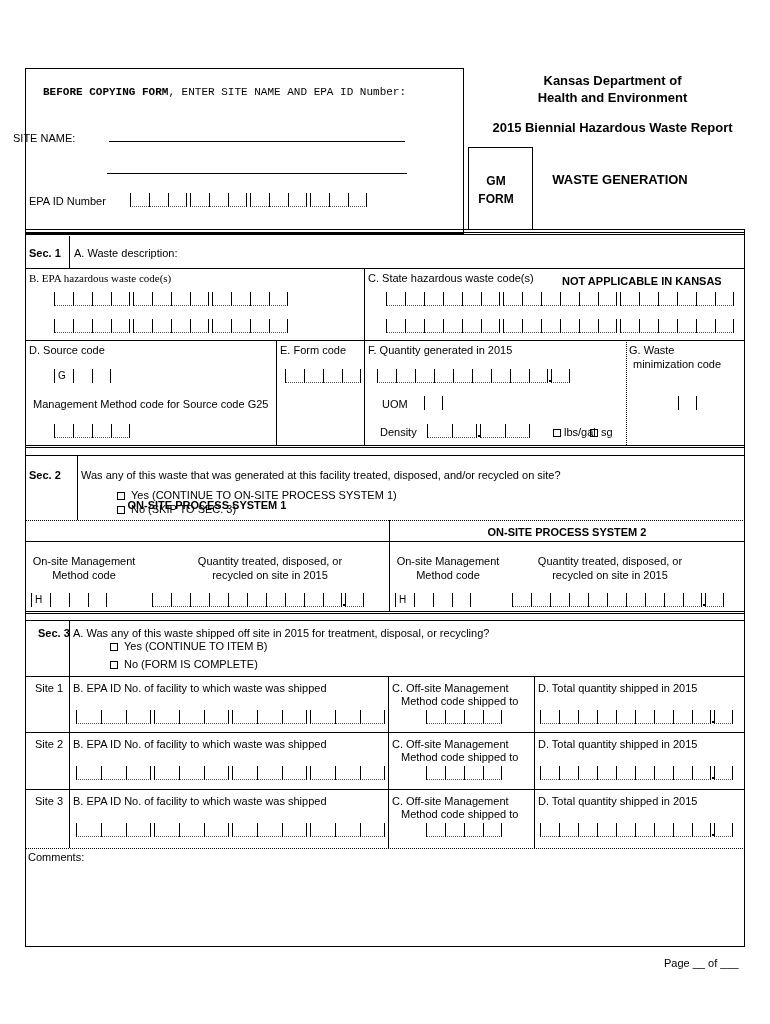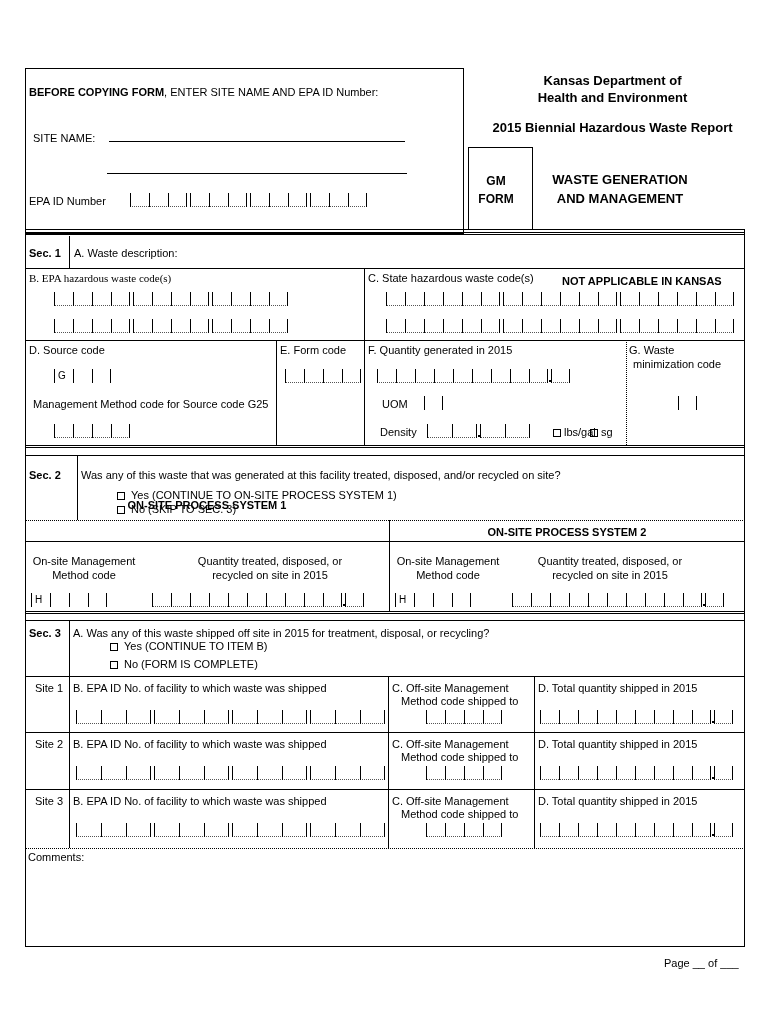--- a/index.html
+++ b/index.html
@@ -21,24 +21,24 @@
   .comb .cell:last-child { border-right: 1px solid #000; }
   .comb .dot { width: 3px; height: 14px; position: relative; }
   .comb .dot::after { content: ""; position: absolute; left: 1px; bottom: 1px; width: 2px; height: 2px; background: #000; }
   .chk { display: inline-block; width: 8px; height: 8px; border: 1px solid #000; vertical-align: middle; margin-right: 6px; }
   .line { position: absolute; border-top: 1px solid #000; height: 0; }
 </style>
 </head>
 <body>
 
 <div class="box" style="left:25px;top:68px;width:439px;height:166px;"></div>
-<div class="t" style="left:29px;top:86px;">
+<div class="t" style="left:43px;top:86px;font-family:Liberation Mono, monospace;">
   <span class="bold">BEFORE COPYING FORM</span><span>, ENTER SITE NAME AND EPA ID Number:</span>
 </div>
-<div class="t" style="left:33px;top:132px;">SITE NAME:</div>
+<div class="t" style="left:13px;top:132px;">SITE NAME:</div>
 <div class="line" style="left:109px;top:141px;width:296px;"></div>
 <div class="line" style="left:107px;top:173px;width:300px;"></div>
 <div class="t" style="left:29px;top:195px;">EPA ID Number</div>
 <div class="comb" style="left:130px;top:193px;">
   <div class="grp">
       <div class="cell"></div>
       <div class="cell"></div>
       <div class="cell"></div>
     </div>
   <div class="grp">
@@ -64,21 +64,20 @@
 </div>
 <div class="t bold center" style="left:470px;top:121px;width:285px;font-size:13px;">2015 Biennial Hazardous Waste Report</div>
 
 <div class="box" style="left:468px;top:147px;width:65px;height:83px;"></div>
 <div class="t bold center" style="left:468px;top:172px;width:56px;font-size:12px;line-height:18px;">
   <div>GM</div>
   <div>FORM</div>
 </div>
 <div class="t bold center" style="left:535px;top:170px;width:170px;font-size:13px;line-height:19px;">
   <div>WASTE GENERATION</div>
-  <div>AND MANAGEMENT</div>
 </div>
 
 <div class="box" style="left:25px;top:229px;width:720px;height:718px;"></div>
 <div class="dbl" style="left:25px;top:232px;width:720px;"></div>
 
 <div class="vline" style="left:69px;top:236px;height:32px;"></div>
 <div class="t bold" style="left:29px;top:247px;">Sec. 1</div>
 <div class="t" style="left:74px;top:247px;">A.  Waste description:</div>
 <div class="abs" style="left:200px;top:240px;width:540px;height:24px;"></div>
 <div class="hline" style="left:25px;top:268px;width:720px;"></div>
@@ -352,21 +351,21 @@
   <div class="dot"></div>
   <div class="grp" style="margin-left:0;">
       <div class="cell"></div>
     </div>
 </div>
 
 <div class="dbl" style="left:25px;top:611px;width:720px;"></div>
 
 <div class="hline" style="left:25px;top:620px;width:720px;"></div>
 <div class="vline" style="left:69px;top:620px;height:228px;"></div>
-<div class="t bold" style="left:29px;top:627px;">Sec. 3</div>
+<div class="t bold" style="left:38px;top:627px;">Sec. 3</div>
 <div class="t" style="left:73px;top:627px;">A. Was any of this waste shipped off site in 2015 for treatment, disposal, or recycling?</div>
 <div class="t" style="left:110px;top:640px;">
   <span class="chk"></span><span>Yes (CONTINUE TO ITEM B)</span>
 </div>
 <div class="t" style="left:110px;top:658px;">
   <span class="chk"></span><span>No (FORM IS COMPLETE)</span>
 </div>
 <div class="hline" style="left:25px;top:676px;width:720px;"></div>
 
 <div class="vline" style="left:388px;top:676px;height:172px;"></div>

